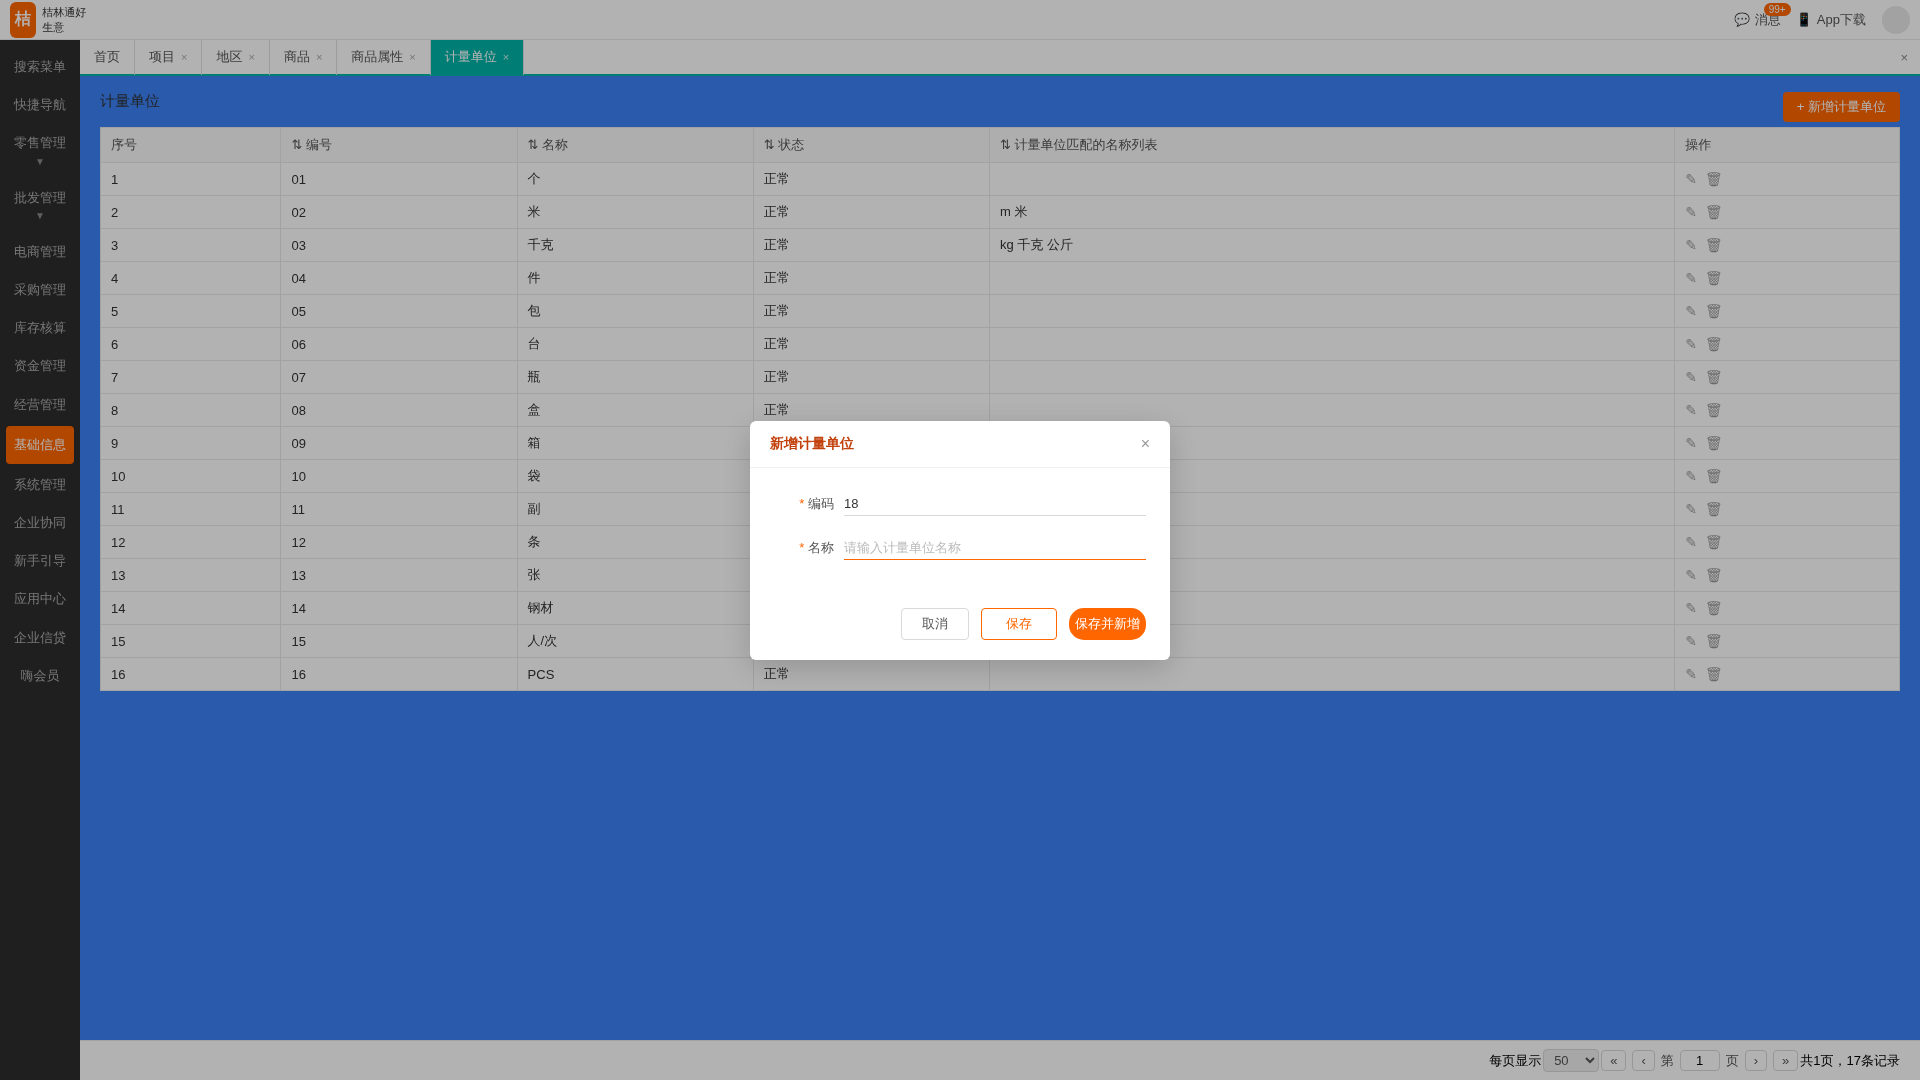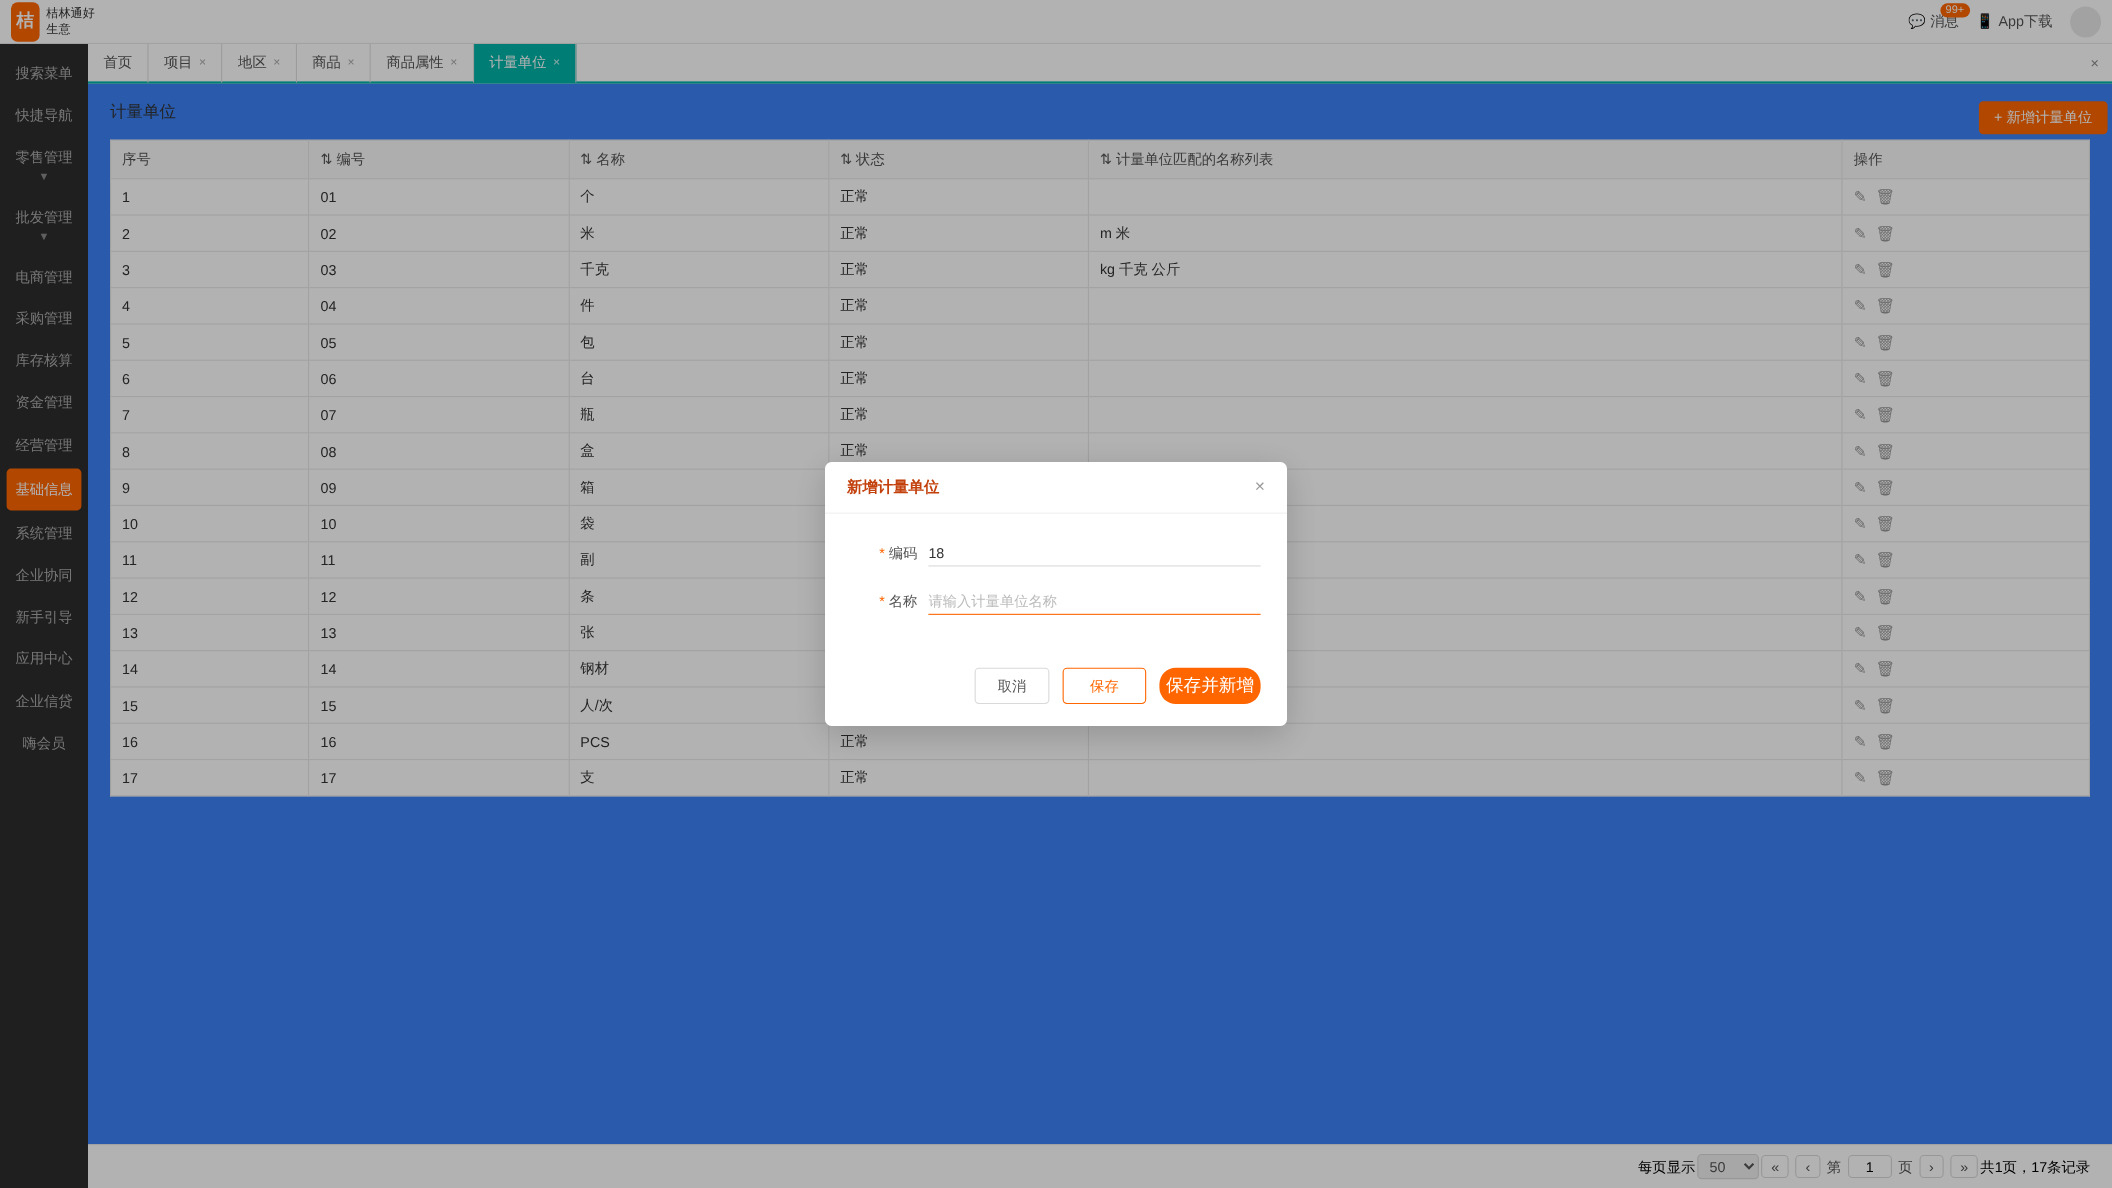--- a/index.html
+++ b/index.html
@@ -74,21 +74,21 @@
       border-right: 1px solid #e0e0e0;
     }
     .tab.active { background: #00b4a6; color: #fff; }
     .tab .close-x { font-size: 11px; color: #aaa; cursor: pointer; }
     .tab.active .close-x { color: rgba(255,255,255,0.8); }
     .tab-close-all { position: absolute; right: 0; top: 0; bottom: 0; display: flex; align-items: center; padding: 0 12px; cursor: pointer; color: #888; }
 
     
     .page-content { flex: 1; padding: 16px 20px; overflow: auto; position: relative; }
     .page-title { font-size: 15px; color: #333; margin-bottom: 16px; font-weight: 500; }
-    .add-btn { position: absolute; top: 16px; right: 4px; background: #f60; color: #fff; border: none; border-radius: 4px; padding: 6px 14px; cursor: pointer; font-size: 13px; margin-left: 28px; }
+    .add-btn { position: absolute; top: 16px; right: 20px; background: #f60; color: #fff; border: none; border-radius: 4px; padding: 6px 14px; cursor: pointer; font-size: 13px; margin-left: 28px; }
 
     
     .data-table { width: 100%; border-collapse: collapse; background: #fff; }
     .data-table th {
       background: #fafafa;
       border: 1px solid #e8e8e8;
       padding: 8px 10px;
       text-align: left;
       color: #555;
       font-weight: normal;
@@ -155,21 +155,21 @@
       padding: 4px 0;
       font-size: 13px;
       color: #333;
       outline: none;
     }
     .form-input.focused { border-bottom-color: #f60; }
     .form-input::placeholder { color: #bbb; }
     .dialog-footer { padding: 12px 24px 20px; display: flex; justify-content: flex-end; gap: 12px; }
     .btn-cancel { border: 1px solid #d9d9d9; background: #fff; color: #555; border-radius: 4px; padding: 6px 20px; cursor: pointer; font-size: 13px; }
     .btn-save { border: 1px solid #f60; background: #fff; color: #f60; border-radius: 4px; padding: 6px 24px; cursor: pointer; font-size: 13px; }
-    .btn-save-new { background: #f60; color: #fff; border: none; border-radius: 15px; padding: 6px 6px; cursor: pointer; font-size: 16px; }
+    .btn-save-new { background: #f60; color: #fff; border: none; border-radius: 15px; padding: 6px 6px; cursor: pointer; font-size: 13px; }
     .arrow-down { font-size: 10px; color: #888; margin-top: 2px; }
   </style>
 </head>
 <body>
 
 <div class="top-bar">
   <div class="top-bar-left">
     <div class="logo-area">
       <div class="logo-icon">桔</div>
       <div class="logo-text">桔林通好生意</div>
@@ -490,33 +490,20 @@
       <td>PCS</td>
       <td><span class="status-normal">正常</span></td>
       <td></td>
       <td>
         <div class="action-icons">
           <span class="action-icon">✎</span>
           <span class="action-icon">🗑</span>
         </div>
       </td>
     </tr>
-            <tr>
-      <td>17</td>
-      <td>17</td>
-      <td>支</td>
-      <td><span class="status-normal">正常</span></td>
-      <td></td>
-      <td>
-        <div class="action-icons">
-          <span class="action-icon">✎</span>
-          <span class="action-icon">🗑</span>
-        </div>
-      </td>
-    </tr>
           </tbody>
       </table>
     </div>
 
     <div class="pagination-bar">
       <span>每页显示</span>
       <select class="page-size-select">
         <option>50</option>
         <option>10</option>
         <option>20</option>

